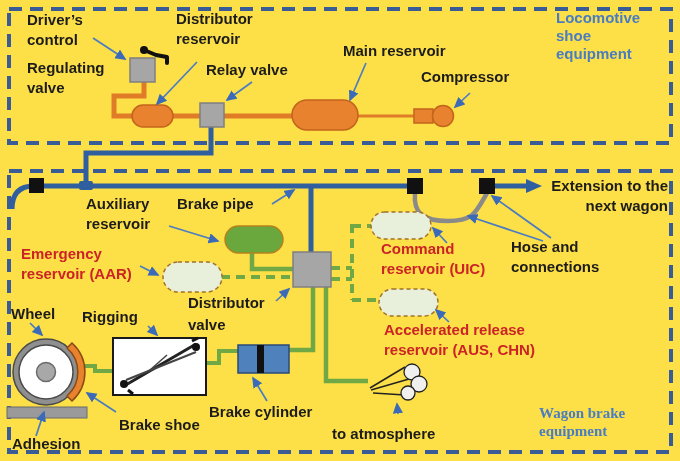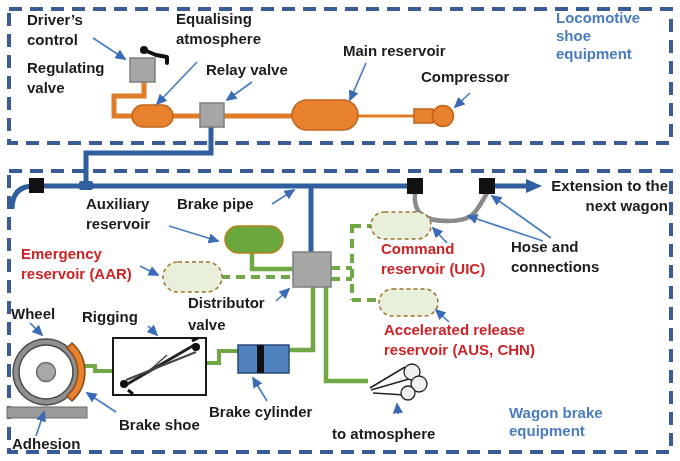--- a/index.html
+++ b/index.html
@@ -1,17 +1,17 @@
 <!DOCTYPE html>
 <html><head>
 <meta charset="utf-8">
 <style>
   html,body{margin:0;padding:0;}
   body{background:#dfe0de;font-family:"Liberation Sans",sans-serif;}
-  #stage{position:relative;width:680px;height:461px;background:#ffffff;overflow:hidden;}
+  #stage{position:relative;width:680px;height:461px;background:#fde047;overflow:hidden;}
   #diagram-svg{position:absolute;left:0;top:0;z-index:1;}
   .lbl{position:absolute;z-index:2;font-weight:700;font-size:15px;line-height:20px;color:#1c1c1c;}
   .lbl.red{color:#cc2326;}
   .lbl.blue{color:#4a7cc2;line-height:18px;}
   .nowrap{white-space:nowrap;}
   .right{text-align:right;}
 </style>
 </head>
 <body>
 
@@ -166,35 +166,35 @@
     <path d="M148,326 L157,335" marker-end="url(#ah)"></path>
     <path d="M116,412 L87,393" marker-end="url(#ah)"></path>
     <path d="M36,436 L44,412" marker-end="url(#ah)"></path>
     <path d="M267,401 L253,378" marker-end="url(#ah)"></path>
     <path d="M398,414 L397,404" marker-end="url(#ah)"></path>
   </g>
 </svg>
 
 <div class="lbl" style="left:27px;top:10px;width:80px;">Driver’s control</div>
 <div class="lbl" style="left:27px;top:58px;width:90px;">Regulating valve</div>
-<div class="lbl" style="left:176px;top:9px;width:92px;">Equalising atmosphere</div>
+<div class="lbl" style="left:176px;top:9px;width:92px;">Distributor reservoir</div>
 <div class="lbl nowrap" style="left:206px;top:60px;">Relay valve</div>
 <div class="lbl nowrap" style="left:343px;top:41px;">Main reservoir</div>
 <div class="lbl nowrap" style="left:421px;top:67px;">Compressor</div>
 <div class="lbl blue" style="left:556px;top:9px;width:100px;">Locomotive shoe equipment</div>
 
 <div class="lbl" style="left:86px;top:194px;width:80px;">Auxiliary reservoir</div>
 <div class="lbl nowrap" style="left:177px;top:194px;">Brake pipe</div>
 <div class="lbl red" style="left:21px;top:244px;width:125px;">Emergency reservoir (AAR)</div>
 <div class="lbl" style="left:188px;top:292px;width:95px;line-height:22px;">Distributor valve</div>
 <div class="lbl red" style="left:381px;top:239px;width:120px;">Command reservoir (UIC)</div>
 <div class="lbl red" style="left:384px;top:320px;width:168px;">Accelerated release reservoir (AUS, CHN)</div>
 <div class="lbl" style="left:511px;top:237px;width:110px;">Hose and connections</div>
 <div class="lbl right" style="left:542px;top:176px;width:126px;">Extension to the next wagon</div>
 <div class="lbl nowrap" style="left:11px;top:304px;">Wheel</div>
 <div class="lbl nowrap" style="left:82px;top:307px;">Rigging</div>
 <div class="lbl nowrap" style="left:119px;top:415px;">Brake shoe</div>
 <div class="lbl nowrap" style="left:12px;top:434px;">Adhesion</div>
 <div class="lbl nowrap" style="left:209px;top:402px;">Brake cylinder</div>
 <div class="lbl nowrap" style="left:332px;top:424px;">to atmosphere</div>
-<div class="lbl blue" style="left:509px;top:404px;width:112px;">Wagon brake equipment</div>
+<div class="lbl blue" style="left:539px;top:404px;width:112px;font-family:Liberation Serif, serif;">Wagon brake equipment</div>
 
 </div>
 
 </body></html>

